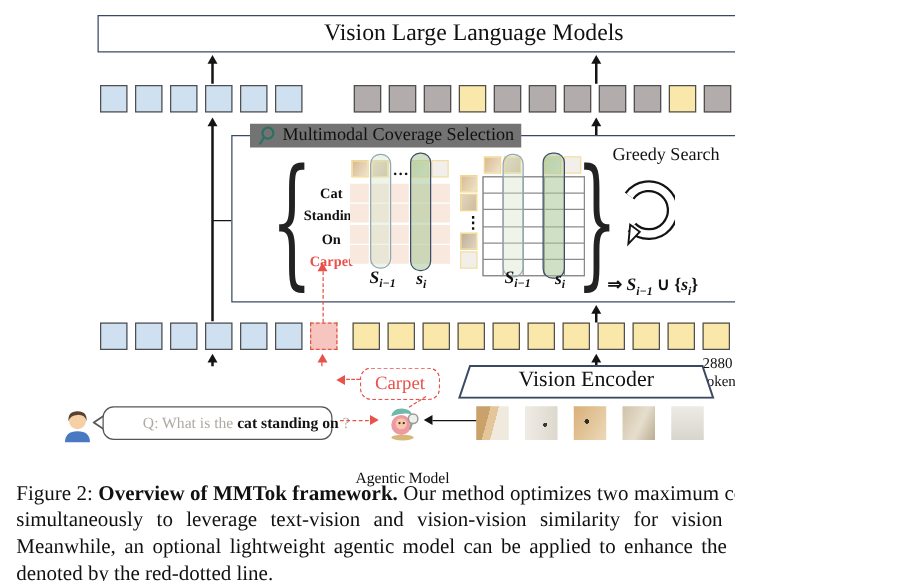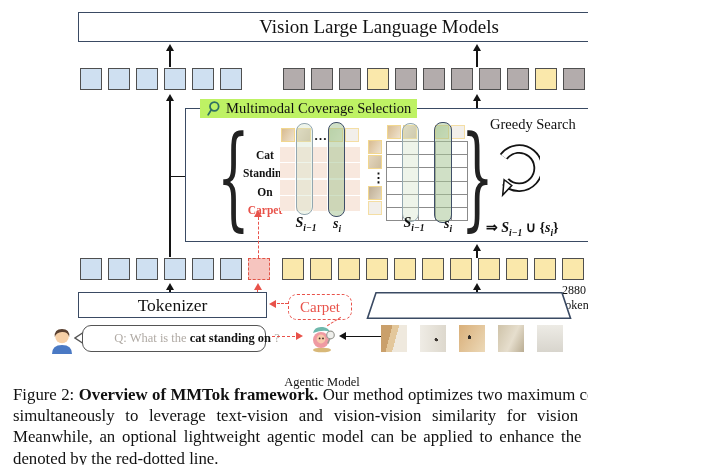--- a/index.html
+++ b/index.html
@@ -34,21 +34,21 @@
           border-right:4.2px solid transparent;border-bottom:7.5px solid #141414;}
   .tri-up.red{border-bottom-color:#e8524a;}
   .tri-right{position:absolute;width:0;height:0;border-top:4.2px solid transparent;
              border-bottom:4.2px solid transparent;border-left:7.5px solid #141414;}
   .tri-right.red{border-left-color:#e8524a;}
   .tri-left{position:absolute;width:0;height:0;border-top:4.2px solid transparent;
             border-bottom:4.2px solid transparent;border-right:7.5px solid #141414;}
   .tri-left.red{border-right-color:#e8524a;}
 
   
-  #mcs-title{left:200px;top:99px;height:19px;background:#bef264;display:flex;
+  #mcs-title{left:200px;top:99px;height:19px;background:#737373;display:flex;
              align-items:center;gap:5px;padding:0 6px;font-size:14.5px;}
   .brace{position:absolute;top:118px;height:118px;width:18px;display:flex;
          align-items:center;justify-content:center;}
   .brace span{font-family:"DejaVu Serif", serif;font-size:58px;line-height:1;
               transform:scale(.9,1.95);display:block;color:#222;}
   #query-words{left:240px;top:146px;width:50px;text-align:center;
                font-size:11.5px;line-height:18.3px;font-weight:bold;}
   #query-words .accent{color:#e8524a;}
 
   .sim-grid{display:grid;position:absolute;}
@@ -304,33 +304,31 @@
   <div class="tri-up" style="left:472.8px;top:244px;"></div>
   <div class="vline" style="left:476.2px;top:250px;height:8px;"></div>
 
   <div class="tri-up" style="left:165.8px;top:283px;"></div>
   <div class="vline" style="left:169.2px;top:289px;height:4px;"></div>
   <div class="tri-up" style="left:472.8px;top:283px;"></div>
   <div class="vline" style="left:476.2px;top:289px;height:4px;"></div>
   <div class="tri-up red" style="left:253.8px;top:283px;"></div>
   <div class="vdash" style="left:257.2px;top:289px;height:4px;"></div>
 
-  <div class="abs navy-box" id="tokenizer-box">
-      <span>Tokenizer</span>
-    </div>
   <div class="abs" id="carpet-box">
       <span>Carpet</span>
     </div>
   <div class="tri-left red" style="left:269px;top:299.8px;"></div>
   <div class="hdash" style="left:277px;top:303px;width:11px;"></div>
 
   <div class="abs" id="ve-wrap">
     <svg width="206" height="27" viewBox="0 0 206 27">
         <polygon points="10,0.8 196,0.8 204.5,26.2 1.5,26.2" fill="#ffffff" stroke="#3a4a63" stroke-width="1.6"></polygon>
       </svg>
+    <div id="ve-label">Vision Encoder</div>
   </div>
 
   <div class="photo ph-1" style="left:381px;"></div>
   <div class="photo ph-2" style="left:420px;"></div>
   <div class="photo ph-3" style="left:459px;"></div>
   <div class="photo ph-4" style="left:498px;"></div>
   <div class="photo ph-5" style="left:537px;"></div>
 
   <div class="hline" style="left:346px;top:335.5px;width:35px;"></div>
   <div class="tri-left" style="left:339px;top:332.1px;"></div>

